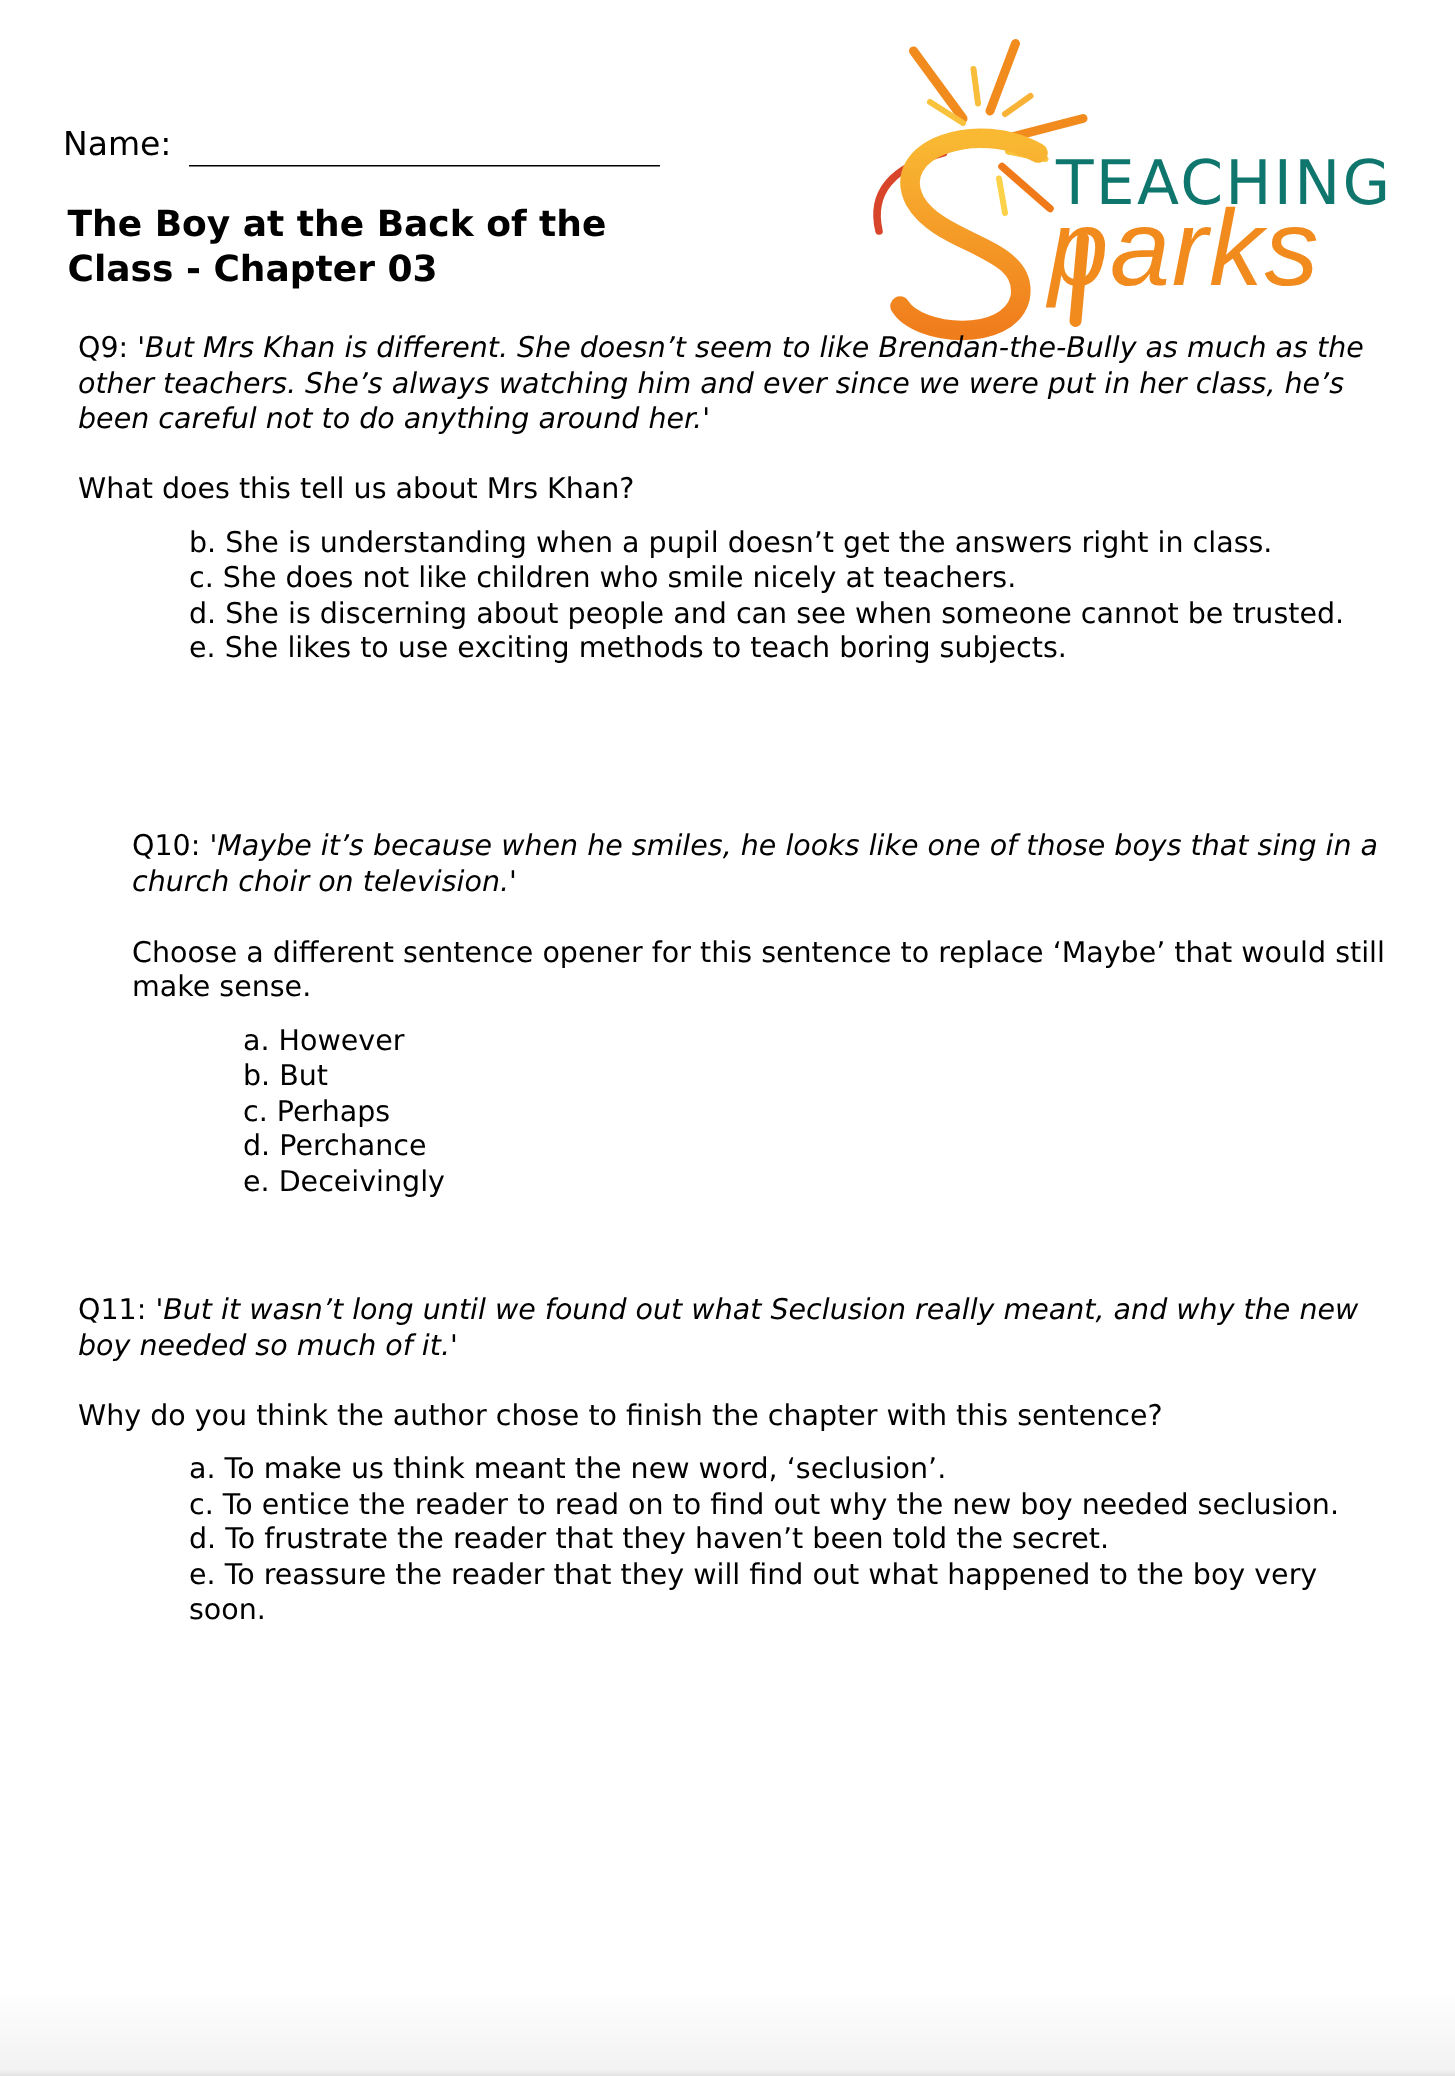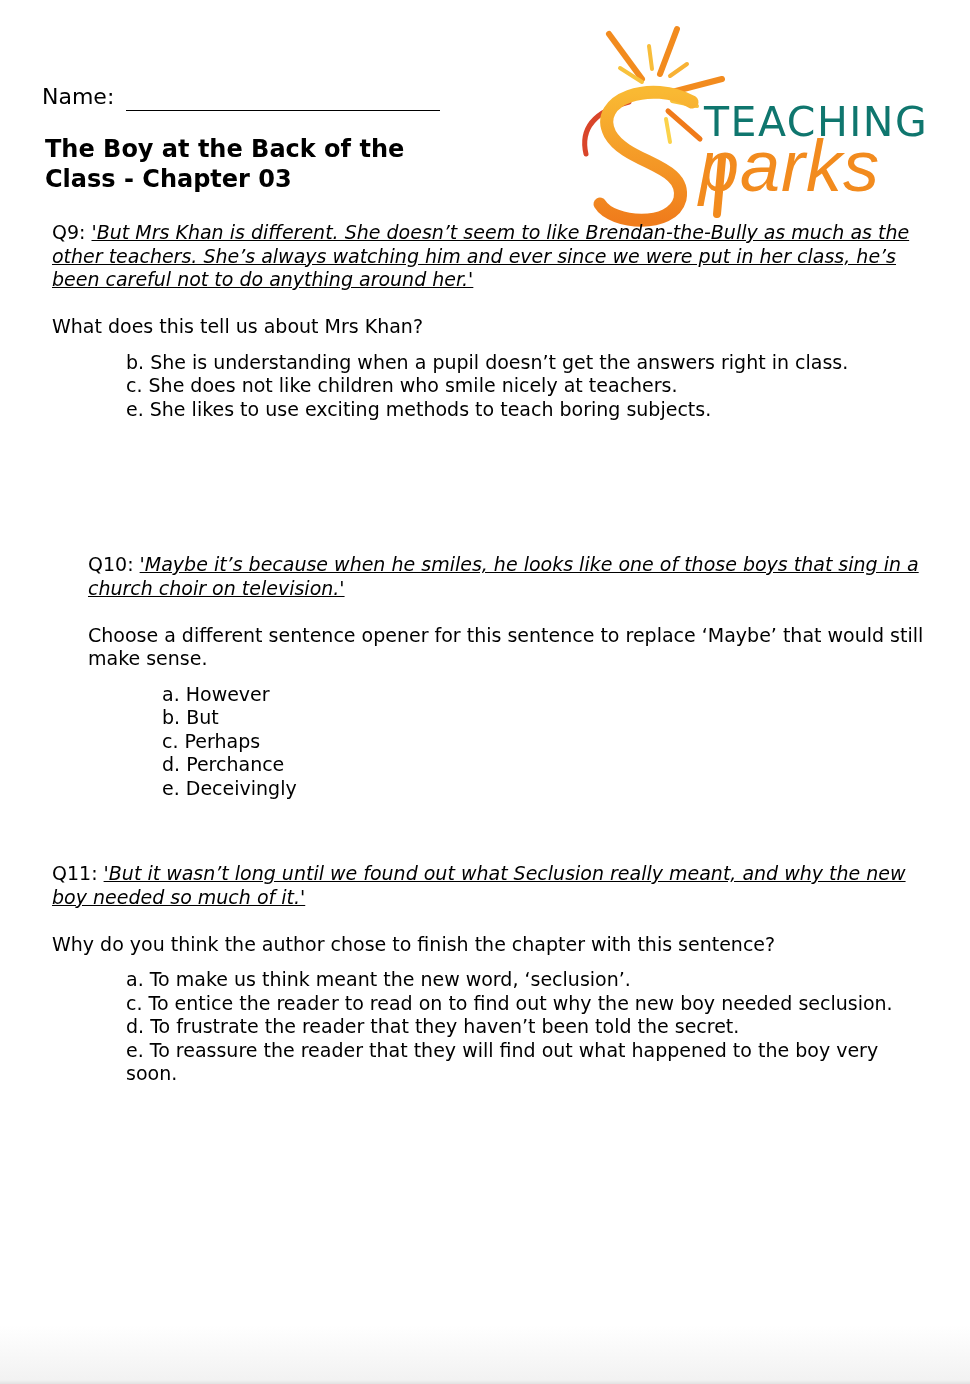--- a/index.html
+++ b/index.html
@@ -14,21 +14,21 @@
     .name-line { display: inline-block; width: 314px; border-bottom: 1.5px solid #000; margin-left: 12px; height: 26px; }
 
     .title { position: absolute; left: 45px; top: 134px; font-size: 24px; font-weight: bold; line-height: 30px; margin: 0; width: 420px; }
 
     .logo { position: absolute; left: 572px; top: 24px; width: 360px; height: 210px; }
     .logo-teaching { position: absolute; left: 132px; top: 74px; font-family: "DejaVu Sans", sans-serif; font-size: 41px; color: #0f766e; letter-spacing: 1.5px; }
     .logo-sparks { position: absolute; left: 127px; top: 106px; font-family: Liberation Sans, sans-serif; font-style: italic; font-size: 72px; color: #f28b1e; letter-spacing: 1px; line-height: 1; }
     .logo svg { position: absolute; left: 0; top: 0; }
 
     .q { position: absolute; left: 52px; width: 870px; font-size: 19px; line-height: 23.5px; }
-    .q .quote { font-style: italic; text-decoration: underline; }
+    .q .quote { font-style: italic; }
     .q .prompt { margin-top: 23.5px; }
     .opts { list-style: none; margin: 12px 0 0 74px; padding: 0; width: 790px; }
     .opts li { line-height: 23.5px; }
   </style>
 </head>
 <body>
 
 <div class="page">
 
   <div class="name-row">
@@ -75,20 +75,21 @@
 
   <div class="q" style="top:221px;">
     <div>
       <span>Q9:</span>
       <span class="quote">'But Mrs Khan is different. She doesn’t seem to like Brendan-the-Bully as much as the other teachers. She’s always watching him and ever since we were put in her class, he’s been careful not to do anything around her.'</span>
     </div>
     <div class="prompt">What does this tell us about Mrs Khan?</div>
     <ul class="opts">
       <li>b. She is understanding when a pupil doesn’t get the answers right in class.</li>
       <li>c. She does not like children who smile nicely at teachers.</li>
+      <li>d. She is discerning about people and can see when someone cannot be trusted.</li>
       <li>e. She likes to use exciting methods to teach boring subjects.</li>
     </ul>
   </div>
 
   <div class="q" style="top:553px;margin-left:36px;">
     <div>
       <span>Q10:</span>
       <span class="quote">'Maybe it’s because when he smiles, he looks like one of those boys that sing in a church choir on television.'</span>
     </div>
     <div class="prompt">Choose a different sentence opener for this sentence to replace ‘Maybe’ that would still make sense.</div>

